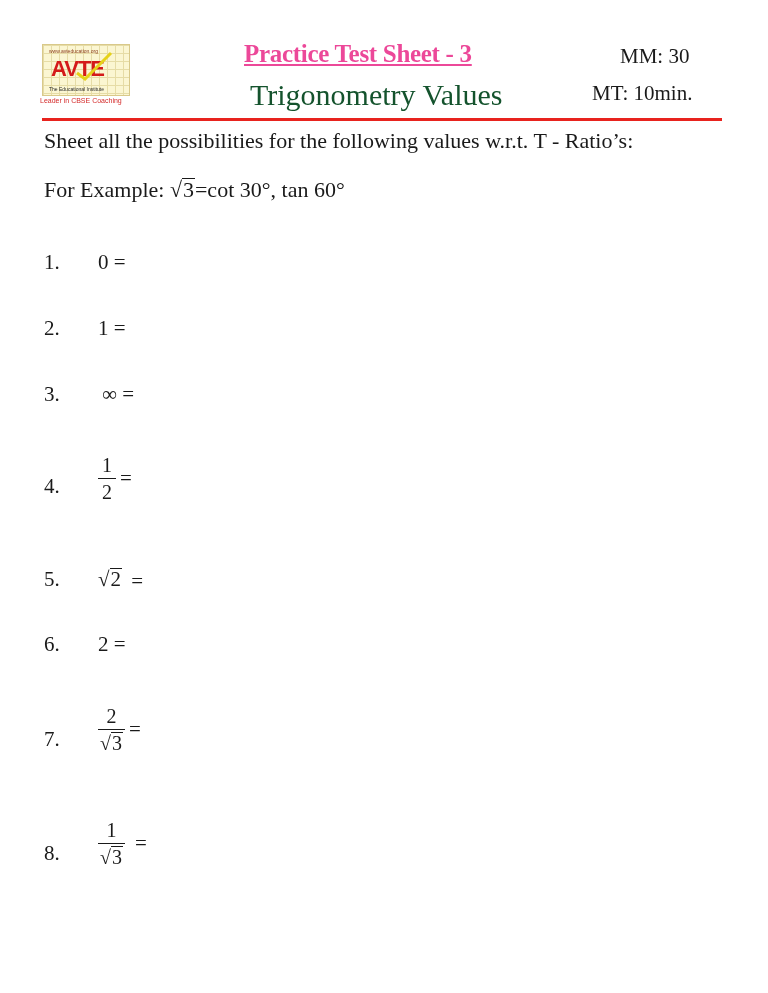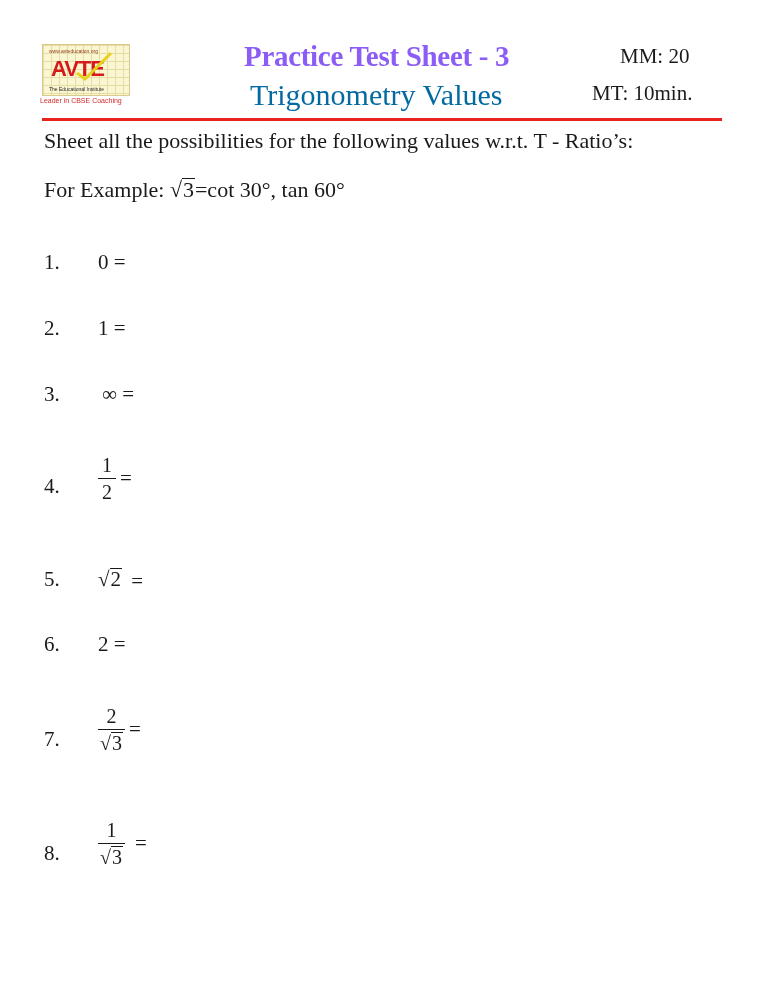--- a/index.html
+++ b/index.html
@@ -16,23 +16,23 @@
   .logo-url { position: absolute; left: 6px; top: 3px; font-size: 5px; color: #8a3b1a;
               font-family: "Liberation Sans", sans-serif; }
   .logo-mark { position: absolute; left: 8px; top: 11px; font-size: 22px; font-weight: bold;
                color: #d41a1a; font-family: "Liberation Sans", sans-serif; letter-spacing: -1px; }
   .logo-check { position: absolute; left: 30px; top: 6px; width: 40px; height: 30px; }
   .logo-sub { position: absolute; left: 6px; bottom: 3px; font-size: 5px; color: #2a2a2a;
               font-family: "Liberation Sans", sans-serif; }
   .logo-tag { position: absolute; left: 40px; top: 97px; font-size: 7px; color: #d42a2a;
               font-family: "Liberation Sans", sans-serif; }
 
-  .title { position: absolute; left: 244px; top: 40px; font-size: 29px; font-weight: bold;
-           color: #8b5cf6; letter-spacing: -0.3px; }
-  .subtitle { position: absolute; left: 250px; top: 78px; font-size: 30px; color: #0369a1; }
+  .title { position: absolute; left: 244px; top: 40px; font-size: 25px; font-weight: bold;
+           color: #ec4899; letter-spacing: -0.3px; text-decoration: underline; }
+  .subtitle { position: absolute; left: 250px; top: 78px; font-size: 30px; color: #14532d; }
   .mm { position: absolute; left: 620px; top: 44px; font-size: 21px; }
   .mt { position: absolute; left: 592px; top: 72px; font-size: 21px; margin-top: 9px; }
 
   .rule { position: absolute; left: 42px; top: 118px; width: 680px; height: 3px; background: #e8231e; }
 
   .instr { position: absolute; left: 44px; top: 128px; font-size: 22px; }
   .example { position: absolute; left: 44px; top: 177px; font-size: 22px; white-space: nowrap; }
   .math { font-family: "Liberation Serif", "DejaVu Serif", serif; }
   .sqrt { display: inline-block; position: relative; }
   .sqrt .rad { font-size: 1em; }
@@ -56,21 +56,21 @@
   <span class="logo-mark">AVTE</span>
   <svg class="logo-check" viewBox="0 0 40 30">
     <polyline points="4,22 12,28 38,2" fill="none" stroke="#e6d21a" stroke-width="3"></polyline>
   </svg>
   <span class="logo-sub">The Educational Institute</span>
 </div>
 <div class="logo-tag">Leader in CBSE Coaching</div>
 
 <div class="title">Practice Test Sheet - 3</div>
 <div class="subtitle">Trigonometry Values</div>
-<div class="mm">MM: 20</div>
+<div class="mm">MM: 30</div>
 <div class="mt">MT: 10min.</div>
 
 <div class="rule"></div>
 
 <div class="instr">Sheet all the possibilities for the following values w.r.t.  T - Ratio’s:</div>
 
 <div class="example">
   <span>For Example:</span>
   <span class="sqrt math"><span class="rad">√</span><span class="under">3</span></span><span class="math">=cot 30°, tan 60°</span>
 </div>

